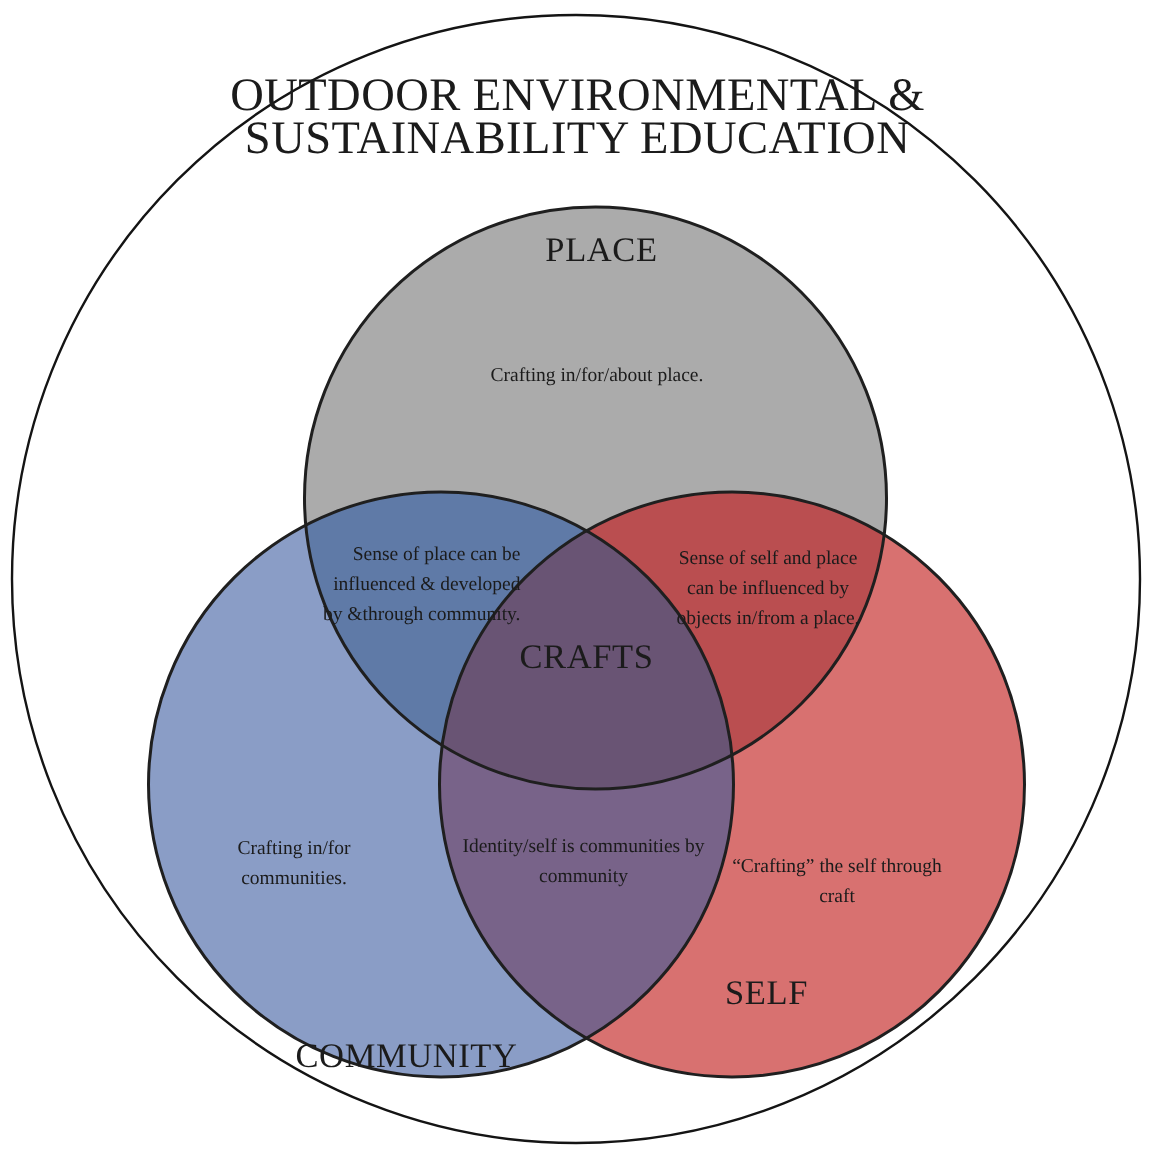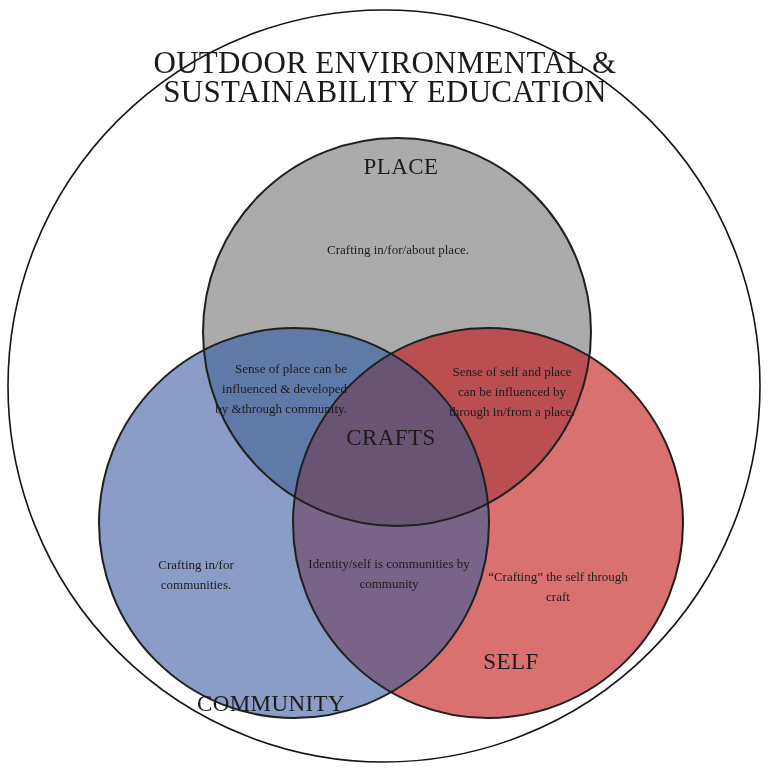--- a/index.html
+++ b/index.html
@@ -73,16 +73,16 @@
   <div class="txt big-label" style="left:401px;top:167px;">PLACE</div>
   <div class="txt big-label" style="left:271px;top:664px;margin-top:40px;">COMMUNITY</div>
   <div class="txt big-label" style="left:511px;top:662px;">SELF</div>
   <div class="txt big-label" style="left:391px;top:438px;">CRAFTS</div>
 
   <div class="txt note" style="left:398px;top:250px;width:240px;">Crafting in/for/about place.</div>
   <div class="txt note" style="left:196px;top:575px;width:120px;">Crafting in/for communities.</div>
   <div class="txt note" style="left:558px;top:587px;width:150px;">“Crafting” the self through craft</div>
 
   <div class="txt note" style="left:277px;top:389px;width:140px;text-align:right;">Sense of place can be influenced &amp; developed by &amp;through community.</div>
-  <div class="txt note" style="left:512px;top:392px;width:140px;">Sense of self and place can be influenced by through in/from a place.</div>
+  <div class="txt note" style="left:512px;top:392px;width:140px;">Sense of self and place can be influenced by objects in/from a place.</div>
   <div class="txt note" style="left:389px;top:574px;width:190px;">Identity/self is communities by community</div>
 
 </div>
 
 </body></html>

